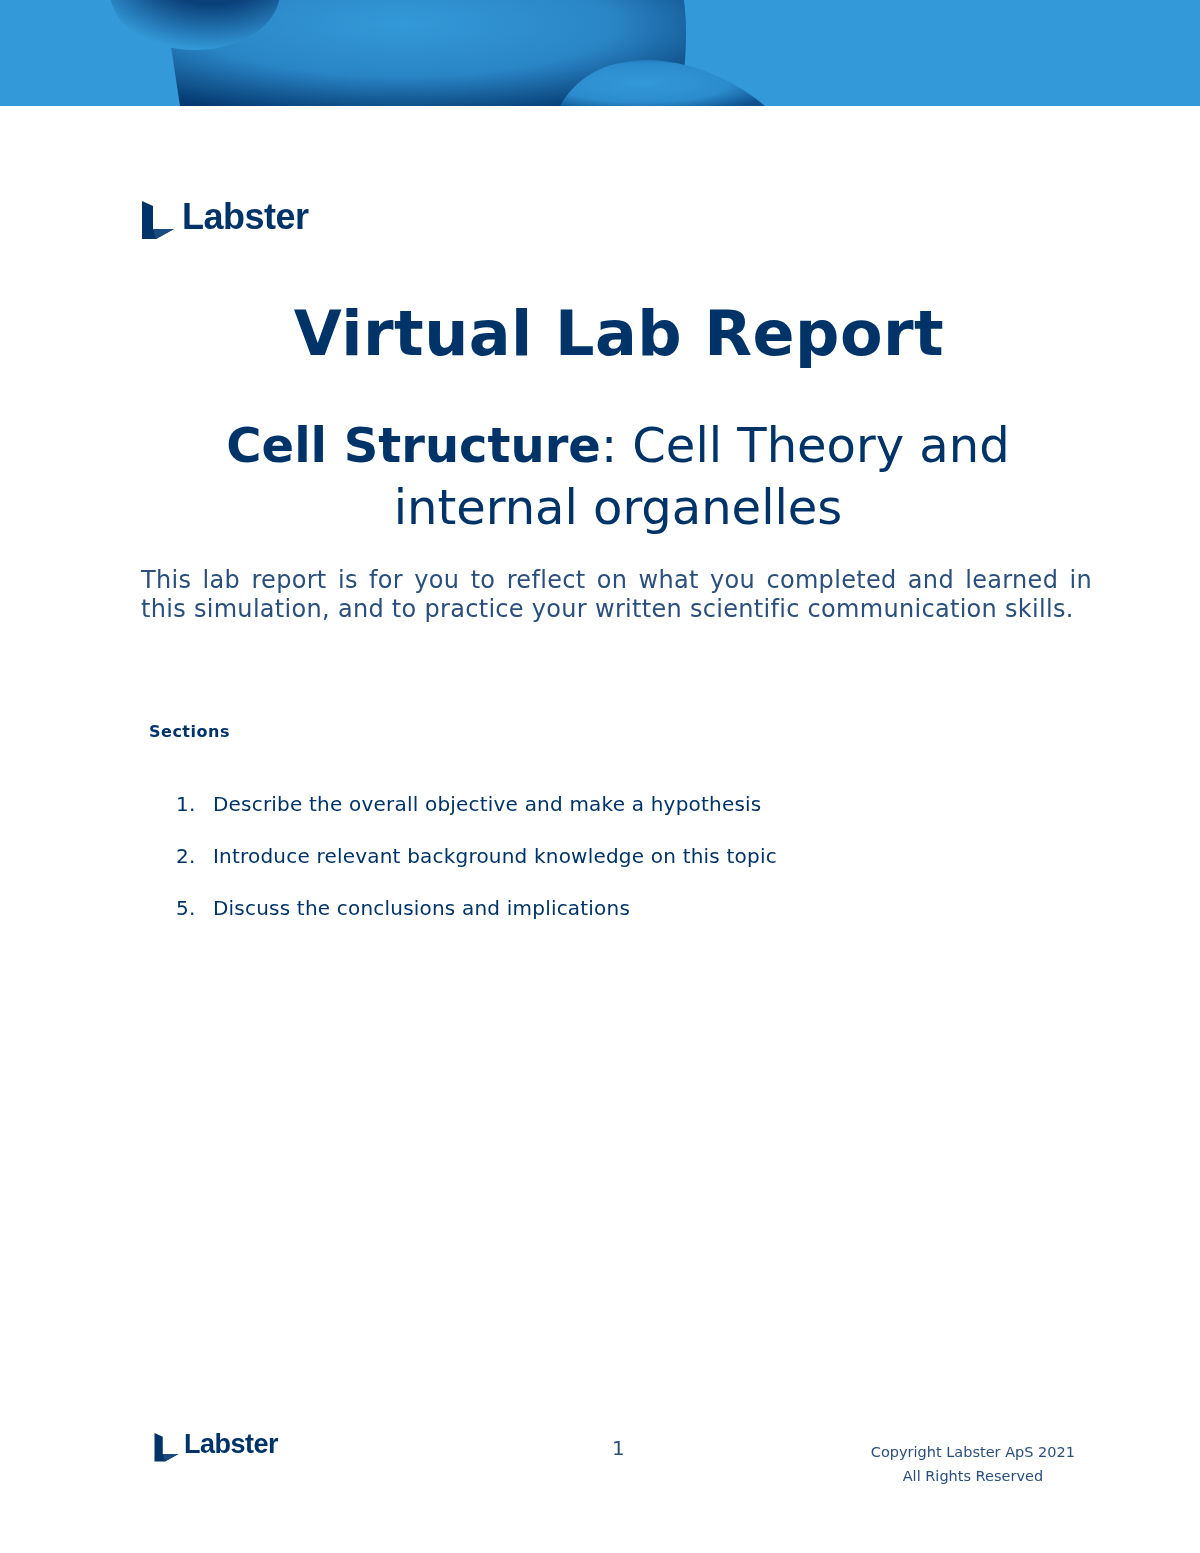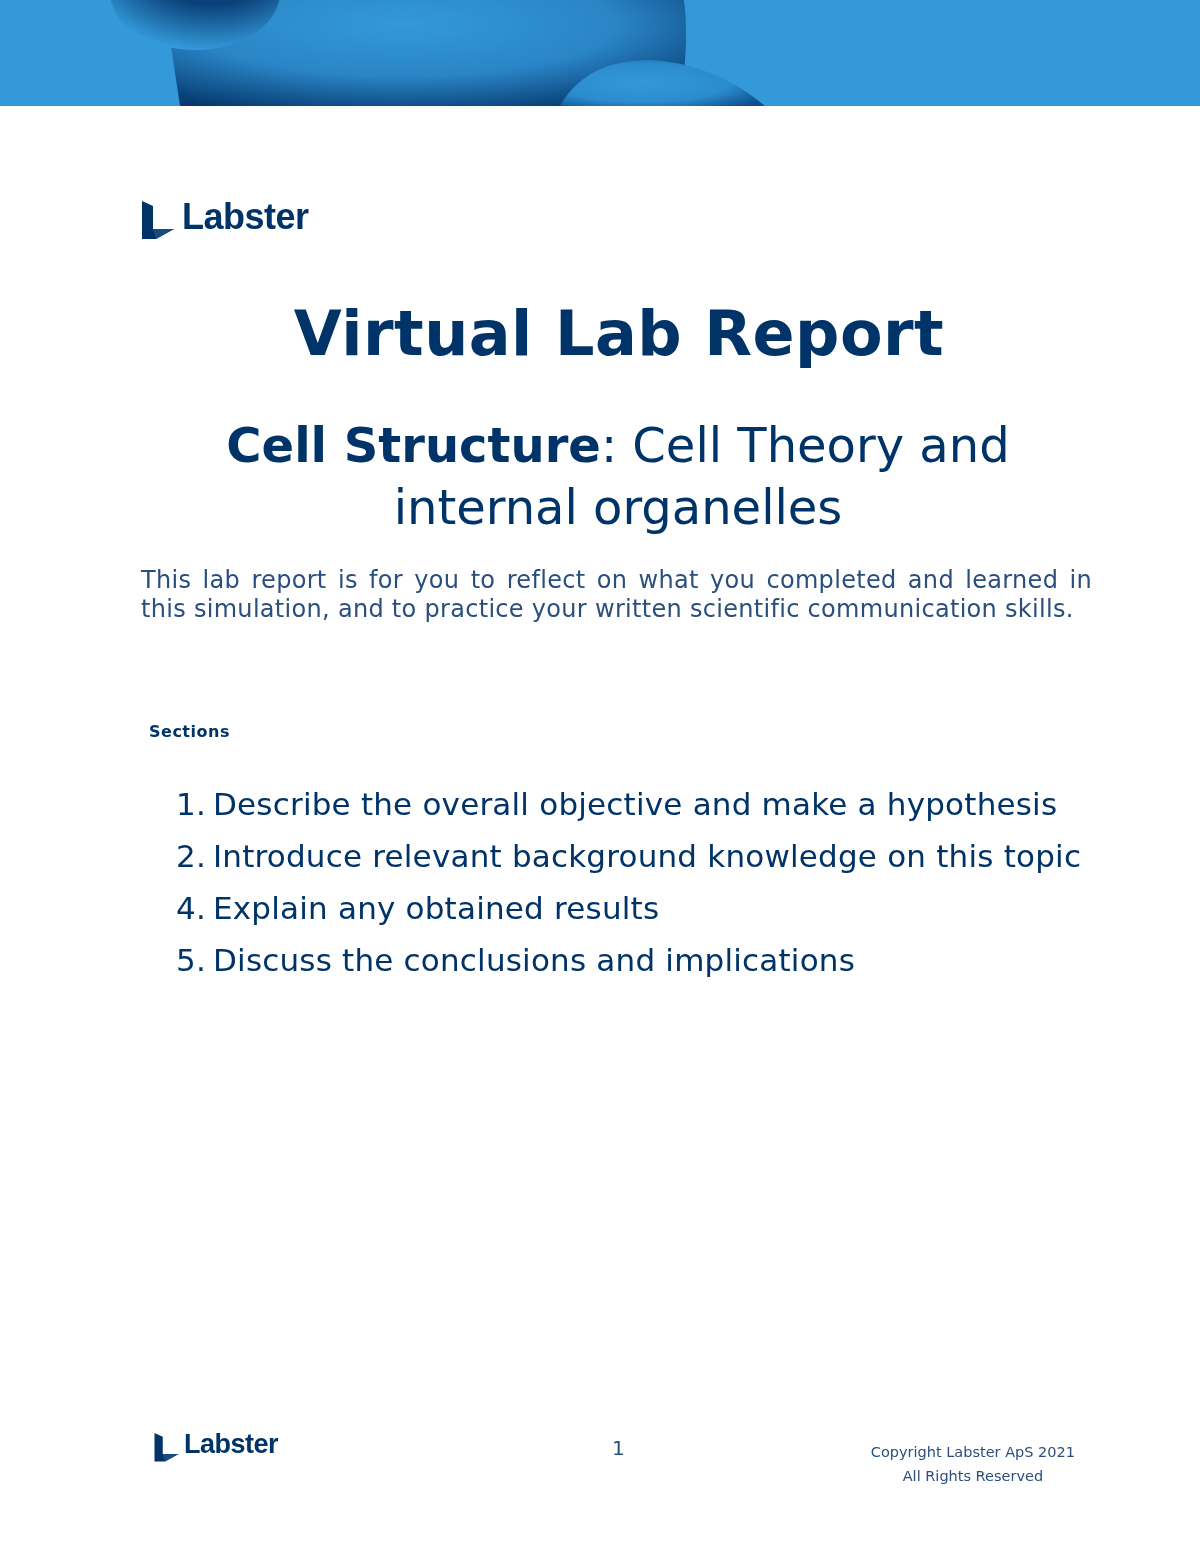--- a/index.html
+++ b/index.html
@@ -86,21 +86,21 @@
       letter-spacing: 0.5px;
       margin-left: 8px;
     }
     .sections-list {
       position: absolute;
       left: 176px; top: 791px;
       margin: 0; padding: 0;
       list-style: none;
     }
     .sections-list li {
-      font-size: 31px;
+      font-size: 20px;
       line-height: 26px;
       height: 52px;
       color: #003468;
       letter-spacing: 0.2px;
       white-space: nowrap;
     }
     .sections-list .num { display: inline-block; width: 37px; }
 
     .page-number {
       position: absolute;
@@ -159,21 +159,20 @@
   <span class="bold">Cell Structure</span><span>: Cell Theory and internal organelles</span>
 </div>
 
 <div class="intro">This lab report is for you to reflect on what you completed and learned in this simulation, and to practice your written scientific communication skills.</div>
 
 <div class="sections-heading">Sections</div>
 
 <ol class="sections-list">
   <li><span class="num">1.</span><span>Describe the overall objective and make a hypothesis</span></li>
   <li><span class="num">2.</span><span>Introduce relevant background knowledge on this topic</span></li>
-  <li><span class="num">4.</span><span>Explain any obtained results</span></li>
   <li><span class="num">5.</span><span>Discuss the conclusions and implications</span></li>
 </ol>
 
 <div class="logo logo-footer">
   <svg class="logo-mark" width="27" height="31" viewBox="0 0 36 40">
     <polygon points="2,2 13,7 13,30 34,30 16,40 2,40" fill="#003468"></polygon>
     <polygon points="13,30 34,30 16,40" fill="#1a4b80"></polygon>
   </svg>
   <span class="logo-text">Labster</span>
 </div>

